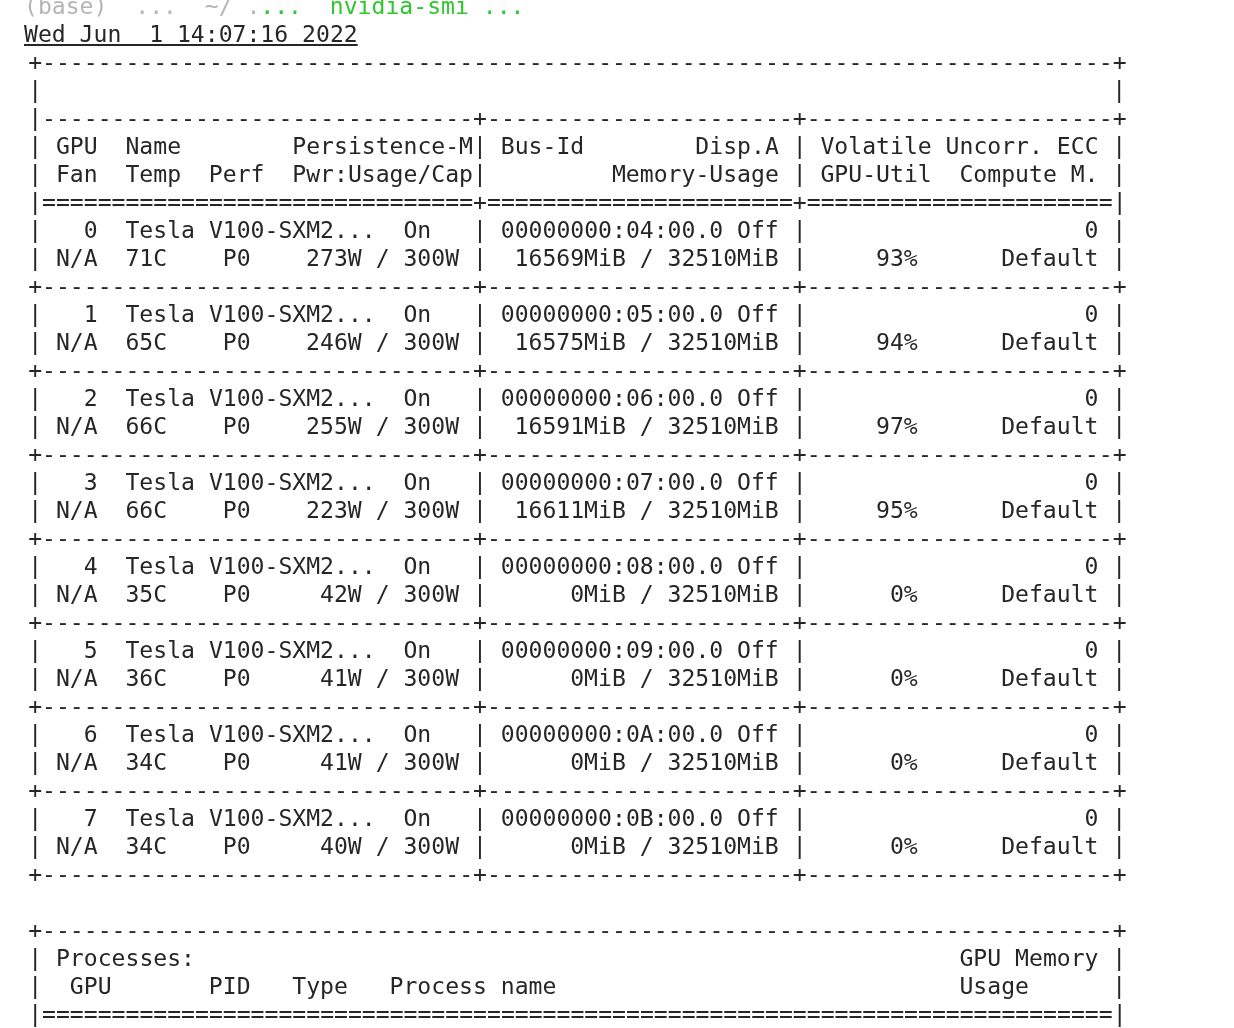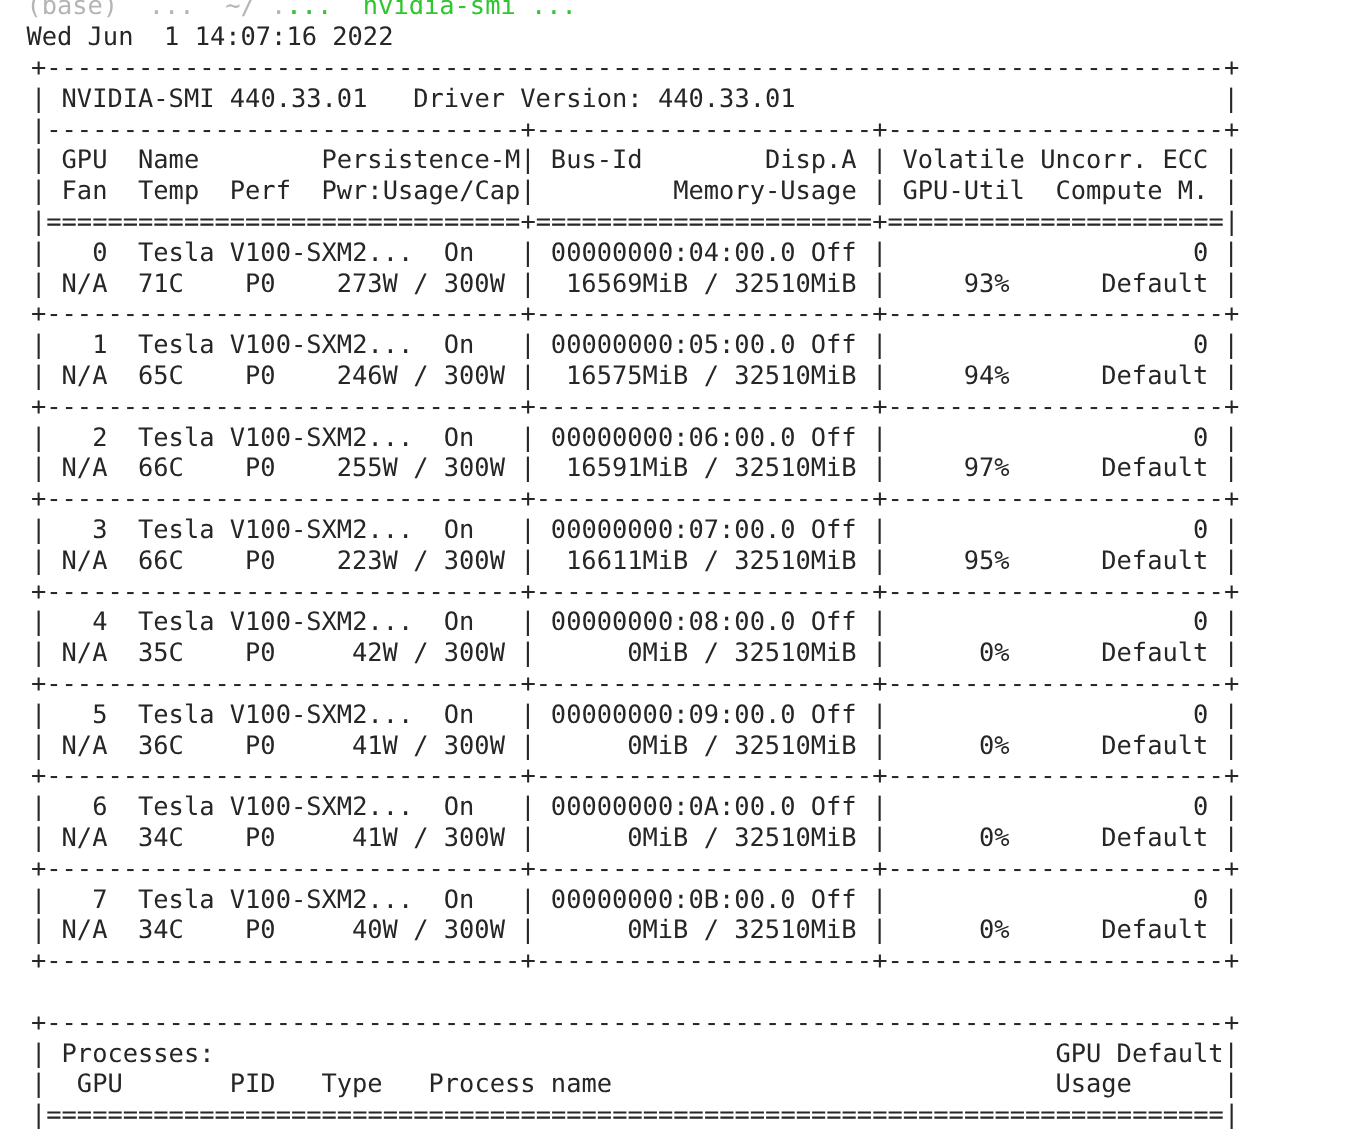--- a/index.html
+++ b/index.html
@@ -10,23 +10,23 @@
   .f{position:absolute;top:0;white-space:pre;}
   .r{text-align:right;}
   .cut-grey{color:#b5b5b5;}
   .cut-green{color:#2fc62f;}
 </style>
 </head>
 <body>
 
 <div class="term" id="term">
     <div class="line" style="top: 0px;"><span class="f cut-grey" style="left: 0px;">(base)  ...  ~/ ...  </span><span class="f cut-green" style="left: 236.3px;">...  nvidia-smi ...</span></div>
-    <div class="line" style="top: 28px;"><span class="f" style="left: 0px;">Wed Jun  1 14:07:16 2022</span></div>
+    <div class="line" style="top: 28px;"><span class="f" style="left: 0px; text-decoration: underline;">Wed Jun  1 14:07:16 2022</span></div>
     <div class="line" style="top: 56px;"><span class="f" style="left: 4.17px;">+-----------------------------------------------------------------------------+</span></div>
-    <div class="line" style="top: 84px;"><span class="f" style="left: 4.17px;">|</span><span class="f" style="left: 1088.37px;">|</span><span class="f" style="left: 31.97px;">NVIDIA-SMI 440.33.01</span><span class="f" style="left: 351.67px;">Driver Version: 440.33.01</span></div>
+    <div class="line" style="top: 84px;"><span class="f" style="left: 4.17px;">|</span><span class="f" style="left: 1088.37px;">|</span></div>
     <div class="line" style="top: 112px;"><span class="f" style="left: 4.17px;">|-------------------------------+----------------------+----------------------+</span></div>
     <div class="line" style="top: 140px;"><span class="f" style="left: 4.17px;">|</span><span class="f" style="left: 448.97px;">|</span><span class="f" style="left: 768.67px;">|</span><span class="f" style="left: 1088.37px;">|</span><span class="f" style="left: 31.97px;">GPU</span><span class="f" style="left: 101.47px;">Name</span><span class="f r" style="left: 268.27px; width: 180.7px;">Persistence-M</span><span class="f" style="left: 476.77px;">Bus-Id</span><span class="f r" style="left: 671.37px; width: 83.4px;">Disp.A</span><span class="f" style="left: 796.47px;">Volatile Uncorr. ECC</span></div>
     <div class="line" style="top: 168px;"><span class="f" style="left: 4.17px;">|</span><span class="f" style="left: 448.97px;">|</span><span class="f" style="left: 768.67px;">|</span><span class="f" style="left: 1088.37px;">|</span><span class="f" style="left: 31.97px;">Fan</span><span class="f" style="left: 101.47px;">Temp</span><span class="f" style="left: 184.87px;">Perf</span><span class="f r" style="left: 268.27px; width: 180.7px;">Pwr:Usage/Cap</span><span class="f r" style="left: 587.97px; width: 166.8px;">Memory-Usage</span><span class="f" style="left: 796.47px;">GPU-Util</span><span class="f r" style="left: 935.47px; width: 139px;">Compute M.</span></div>
     <div class="line" style="top: 196px;"><span class="f" style="left: 4.17px;">|===============================+======================+======================|</span></div>
     <div class="line" style="top: 224px;"><span class="f" style="left: 4.17px;">|</span><span class="f" style="left: 448.97px;">|</span><span class="f" style="left: 768.67px;">|</span><span class="f" style="left: 1088.37px;">|</span><span class="f r" style="left: 31.97px; width: 41.7px;">0</span><span class="f" style="left: 101.47px;">Tesla V100-SXM2...</span><span class="f" style="left: 379.47px;">On</span><span class="f" style="left: 476.77px;">00000000:04:00.0</span><span class="f" style="left: 713.07px;">Off</span><span class="f r" style="left: 1032.77px; width: 41.7px;">0</span></div>
     <div class="line" style="top: 252px;"><span class="f" style="left: 4.17px;">|</span><span class="f" style="left: 448.97px;">|</span><span class="f" style="left: 768.67px;">|</span><span class="f" style="left: 1088.37px;">|</span><span class="f" style="left: 31.97px;">N/A</span><span class="f r" style="left: 87.57px; width: 55.6px;">71C</span><span class="f r" style="left: 184.87px; width: 41.7px;">P0</span><span class="f r" style="left: 268.27px; width: 166.8px;">273W / 300W</span><span class="f r" style="left: 476.77px; width: 278px;">16569MiB / 32510MiB</span><span class="f r" style="left: 838.17px; width: 55.6px;">93%</span><span class="f r" style="left: 935.47px; width: 139px;">Default</span></div>
     <div class="line" style="top: 280px;"><span class="f" style="left: 4.17px;">+-------------------------------+----------------------+----------------------+</span></div>
     <div class="line" style="top: 308px;"><span class="f" style="left: 4.17px;">|</span><span class="f" style="left: 448.97px;">|</span><span class="f" style="left: 768.67px;">|</span><span class="f" style="left: 1088.37px;">|</span><span class="f r" style="left: 31.97px; width: 41.7px;">1</span><span class="f" style="left: 101.47px;">Tesla V100-SXM2...</span><span class="f" style="left: 379.47px;">On</span><span class="f" style="left: 476.77px;">00000000:05:00.0</span><span class="f" style="left: 713.07px;">Off</span><span class="f r" style="left: 1032.77px; width: 41.7px;">0</span></div>
     <div class="line" style="top: 336px;"><span class="f" style="left: 4.17px;">|</span><span class="f" style="left: 448.97px;">|</span><span class="f" style="left: 768.67px;">|</span><span class="f" style="left: 1088.37px;">|</span><span class="f" style="left: 31.97px;">N/A</span><span class="f r" style="left: 87.57px; width: 55.6px;">65C</span><span class="f r" style="left: 184.87px; width: 41.7px;">P0</span><span class="f r" style="left: 268.27px; width: 166.8px;">246W / 300W</span><span class="f r" style="left: 476.77px; width: 278px;">16575MiB / 32510MiB</span><span class="f r" style="left: 838.17px; width: 55.6px;">94%</span><span class="f r" style="left: 935.47px; width: 139px;">Default</span></div>
     <div class="line" style="top: 364px;"><span class="f" style="left: 4.17px;">+-------------------------------+----------------------+----------------------+</span></div>
@@ -42,16 +42,16 @@
     <div class="line" style="top: 644px;"><span class="f" style="left: 4.17px;">|</span><span class="f" style="left: 448.97px;">|</span><span class="f" style="left: 768.67px;">|</span><span class="f" style="left: 1088.37px;">|</span><span class="f r" style="left: 31.97px; width: 41.7px;">5</span><span class="f" style="left: 101.47px;">Tesla V100-SXM2...</span><span class="f" style="left: 379.47px;">On</span><span class="f" style="left: 476.77px;">00000000:09:00.0</span><span class="f" style="left: 713.07px;">Off</span><span class="f r" style="left: 1032.77px; width: 41.7px;">0</span></div>
     <div class="line" style="top: 672px;"><span class="f" style="left: 4.17px;">|</span><span class="f" style="left: 448.97px;">|</span><span class="f" style="left: 768.67px;">|</span><span class="f" style="left: 1088.37px;">|</span><span class="f" style="left: 31.97px;">N/A</span><span class="f r" style="left: 87.57px; width: 55.6px;">36C</span><span class="f r" style="left: 184.87px; width: 41.7px;">P0</span><span class="f r" style="left: 268.27px; width: 166.8px;">41W / 300W</span><span class="f r" style="left: 476.77px; width: 278px;">0MiB / 32510MiB</span><span class="f r" style="left: 838.17px; width: 55.6px;">0%</span><span class="f r" style="left: 935.47px; width: 139px;">Default</span></div>
     <div class="line" style="top: 700px;"><span class="f" style="left: 4.17px;">+-------------------------------+----------------------+----------------------+</span></div>
     <div class="line" style="top: 728px;"><span class="f" style="left: 4.17px;">|</span><span class="f" style="left: 448.97px;">|</span><span class="f" style="left: 768.67px;">|</span><span class="f" style="left: 1088.37px;">|</span><span class="f r" style="left: 31.97px; width: 41.7px;">6</span><span class="f" style="left: 101.47px;">Tesla V100-SXM2...</span><span class="f" style="left: 379.47px;">On</span><span class="f" style="left: 476.77px;">00000000:0A:00.0</span><span class="f" style="left: 713.07px;">Off</span><span class="f r" style="left: 1032.77px; width: 41.7px;">0</span></div>
     <div class="line" style="top: 756px;"><span class="f" style="left: 4.17px;">|</span><span class="f" style="left: 448.97px;">|</span><span class="f" style="left: 768.67px;">|</span><span class="f" style="left: 1088.37px;">|</span><span class="f" style="left: 31.97px;">N/A</span><span class="f r" style="left: 87.57px; width: 55.6px;">34C</span><span class="f r" style="left: 184.87px; width: 41.7px;">P0</span><span class="f r" style="left: 268.27px; width: 166.8px;">41W / 300W</span><span class="f r" style="left: 476.77px; width: 278px;">0MiB / 32510MiB</span><span class="f r" style="left: 838.17px; width: 55.6px;">0%</span><span class="f r" style="left: 935.47px; width: 139px;">Default</span></div>
     <div class="line" style="top: 784px;"><span class="f" style="left: 4.17px;">+-------------------------------+----------------------+----------------------+</span></div>
     <div class="line" style="top: 812px;"><span class="f" style="left: 4.17px;">|</span><span class="f" style="left: 448.97px;">|</span><span class="f" style="left: 768.67px;">|</span><span class="f" style="left: 1088.37px;">|</span><span class="f r" style="left: 31.97px; width: 41.7px;">7</span><span class="f" style="left: 101.47px;">Tesla V100-SXM2...</span><span class="f" style="left: 379.47px;">On</span><span class="f" style="left: 476.77px;">00000000:0B:00.0</span><span class="f" style="left: 713.07px;">Off</span><span class="f r" style="left: 1032.77px; width: 41.7px;">0</span></div>
     <div class="line" style="top: 840px;"><span class="f" style="left: 4.17px;">|</span><span class="f" style="left: 448.97px;">|</span><span class="f" style="left: 768.67px;">|</span><span class="f" style="left: 1088.37px;">|</span><span class="f" style="left: 31.97px;">N/A</span><span class="f r" style="left: 87.57px; width: 55.6px;">34C</span><span class="f r" style="left: 184.87px; width: 41.7px;">P0</span><span class="f r" style="left: 268.27px; width: 166.8px;">40W / 300W</span><span class="f r" style="left: 476.77px; width: 278px;">0MiB / 32510MiB</span><span class="f r" style="left: 838.17px; width: 55.6px;">0%</span><span class="f r" style="left: 935.47px; width: 139px;">Default</span></div>
     <div class="line" style="top: 868px;"><span class="f" style="left: 4.17px;">+-------------------------------+----------------------+----------------------+</span></div>
     <div class="line" style="top: 924px;"><span class="f" style="left: 4.17px;">+-----------------------------------------------------------------------------+</span></div>
-    <div class="line" style="top: 952px;"><span class="f" style="left: 4.17px;">|</span><span class="f" style="left: 1088.37px;">|</span><span class="f" style="left: 31.97px;">Processes:</span><span class="f r" style="left: 935.47px; width: 139px;">GPU Default</span></div>
+    <div class="line" style="top: 952px;"><span class="f" style="left: 4.17px;">|</span><span class="f" style="left: 1088.37px;">|</span><span class="f" style="left: 31.97px;">Processes:</span><span class="f r" style="left: 935.47px; width: 139px;">GPU Memory</span></div>
     <div class="line" style="top: 980px;"><span class="f" style="left: 4.17px;">|</span><span class="f" style="left: 1088.37px;">|</span><span class="f" style="left: 45.87px;">GPU</span><span class="f" style="left: 184.87px;">PID</span><span class="f" style="left: 268.27px;">Type</span><span class="f" style="left: 365.57px;">Process name</span><span class="f" style="left: 935.47px;">Usage</span></div>
     <div class="line" style="top: 1008px;"><span class="f" style="left: 4.17px;">|=============================================================================|</span></div>
   </div>
 
 </body></html>

